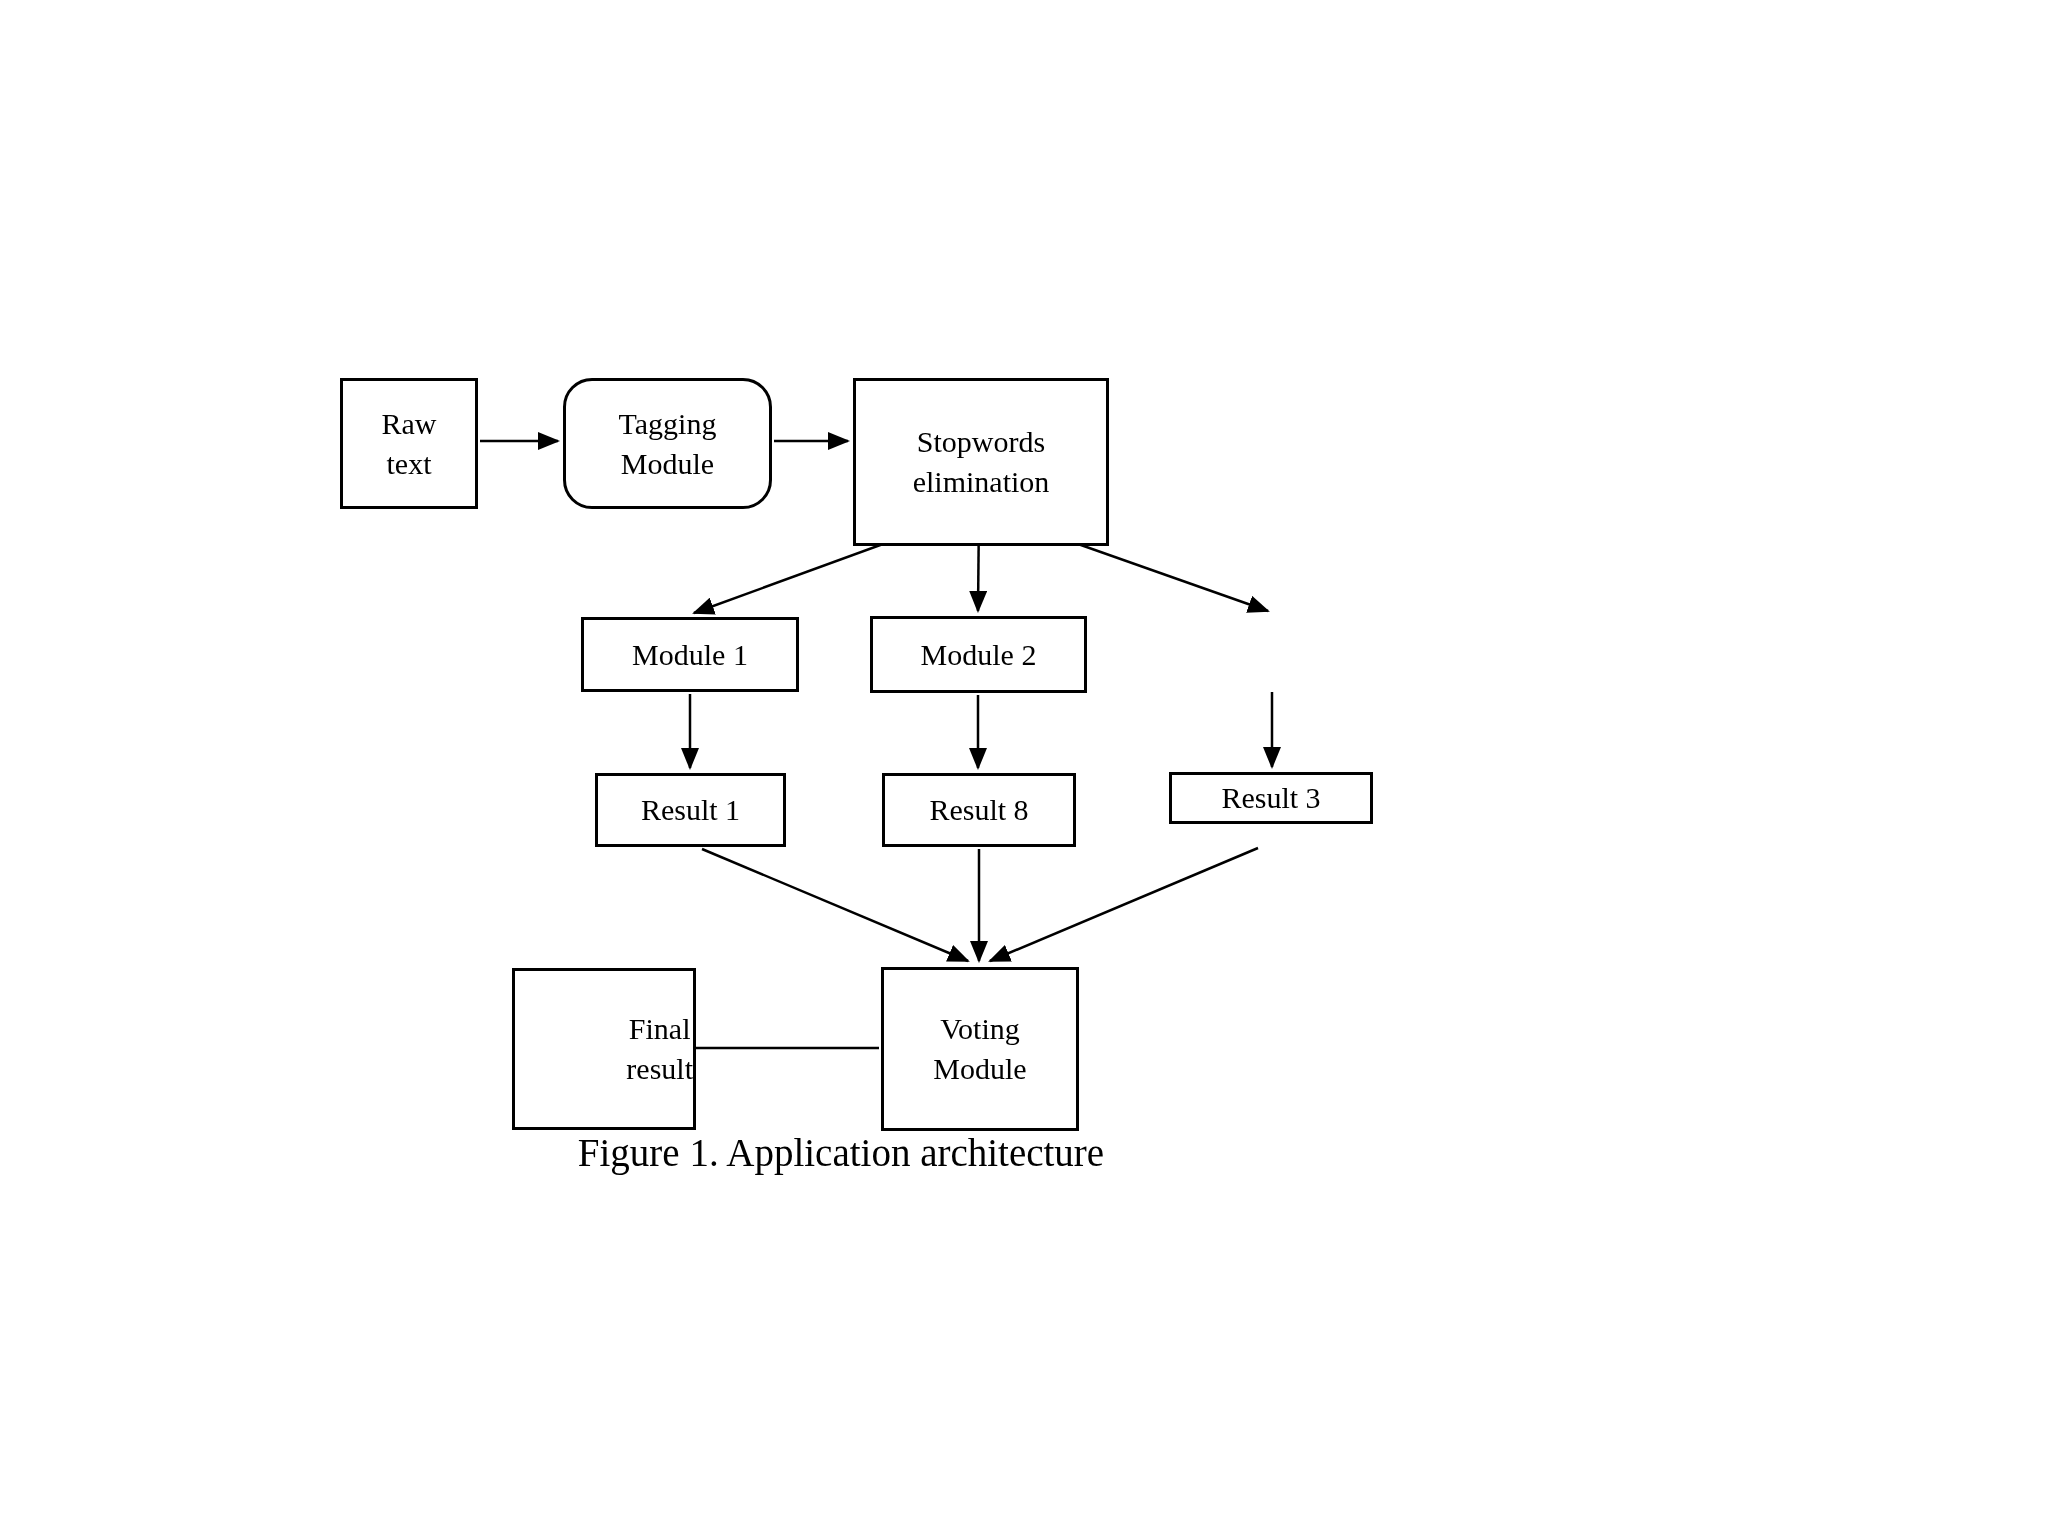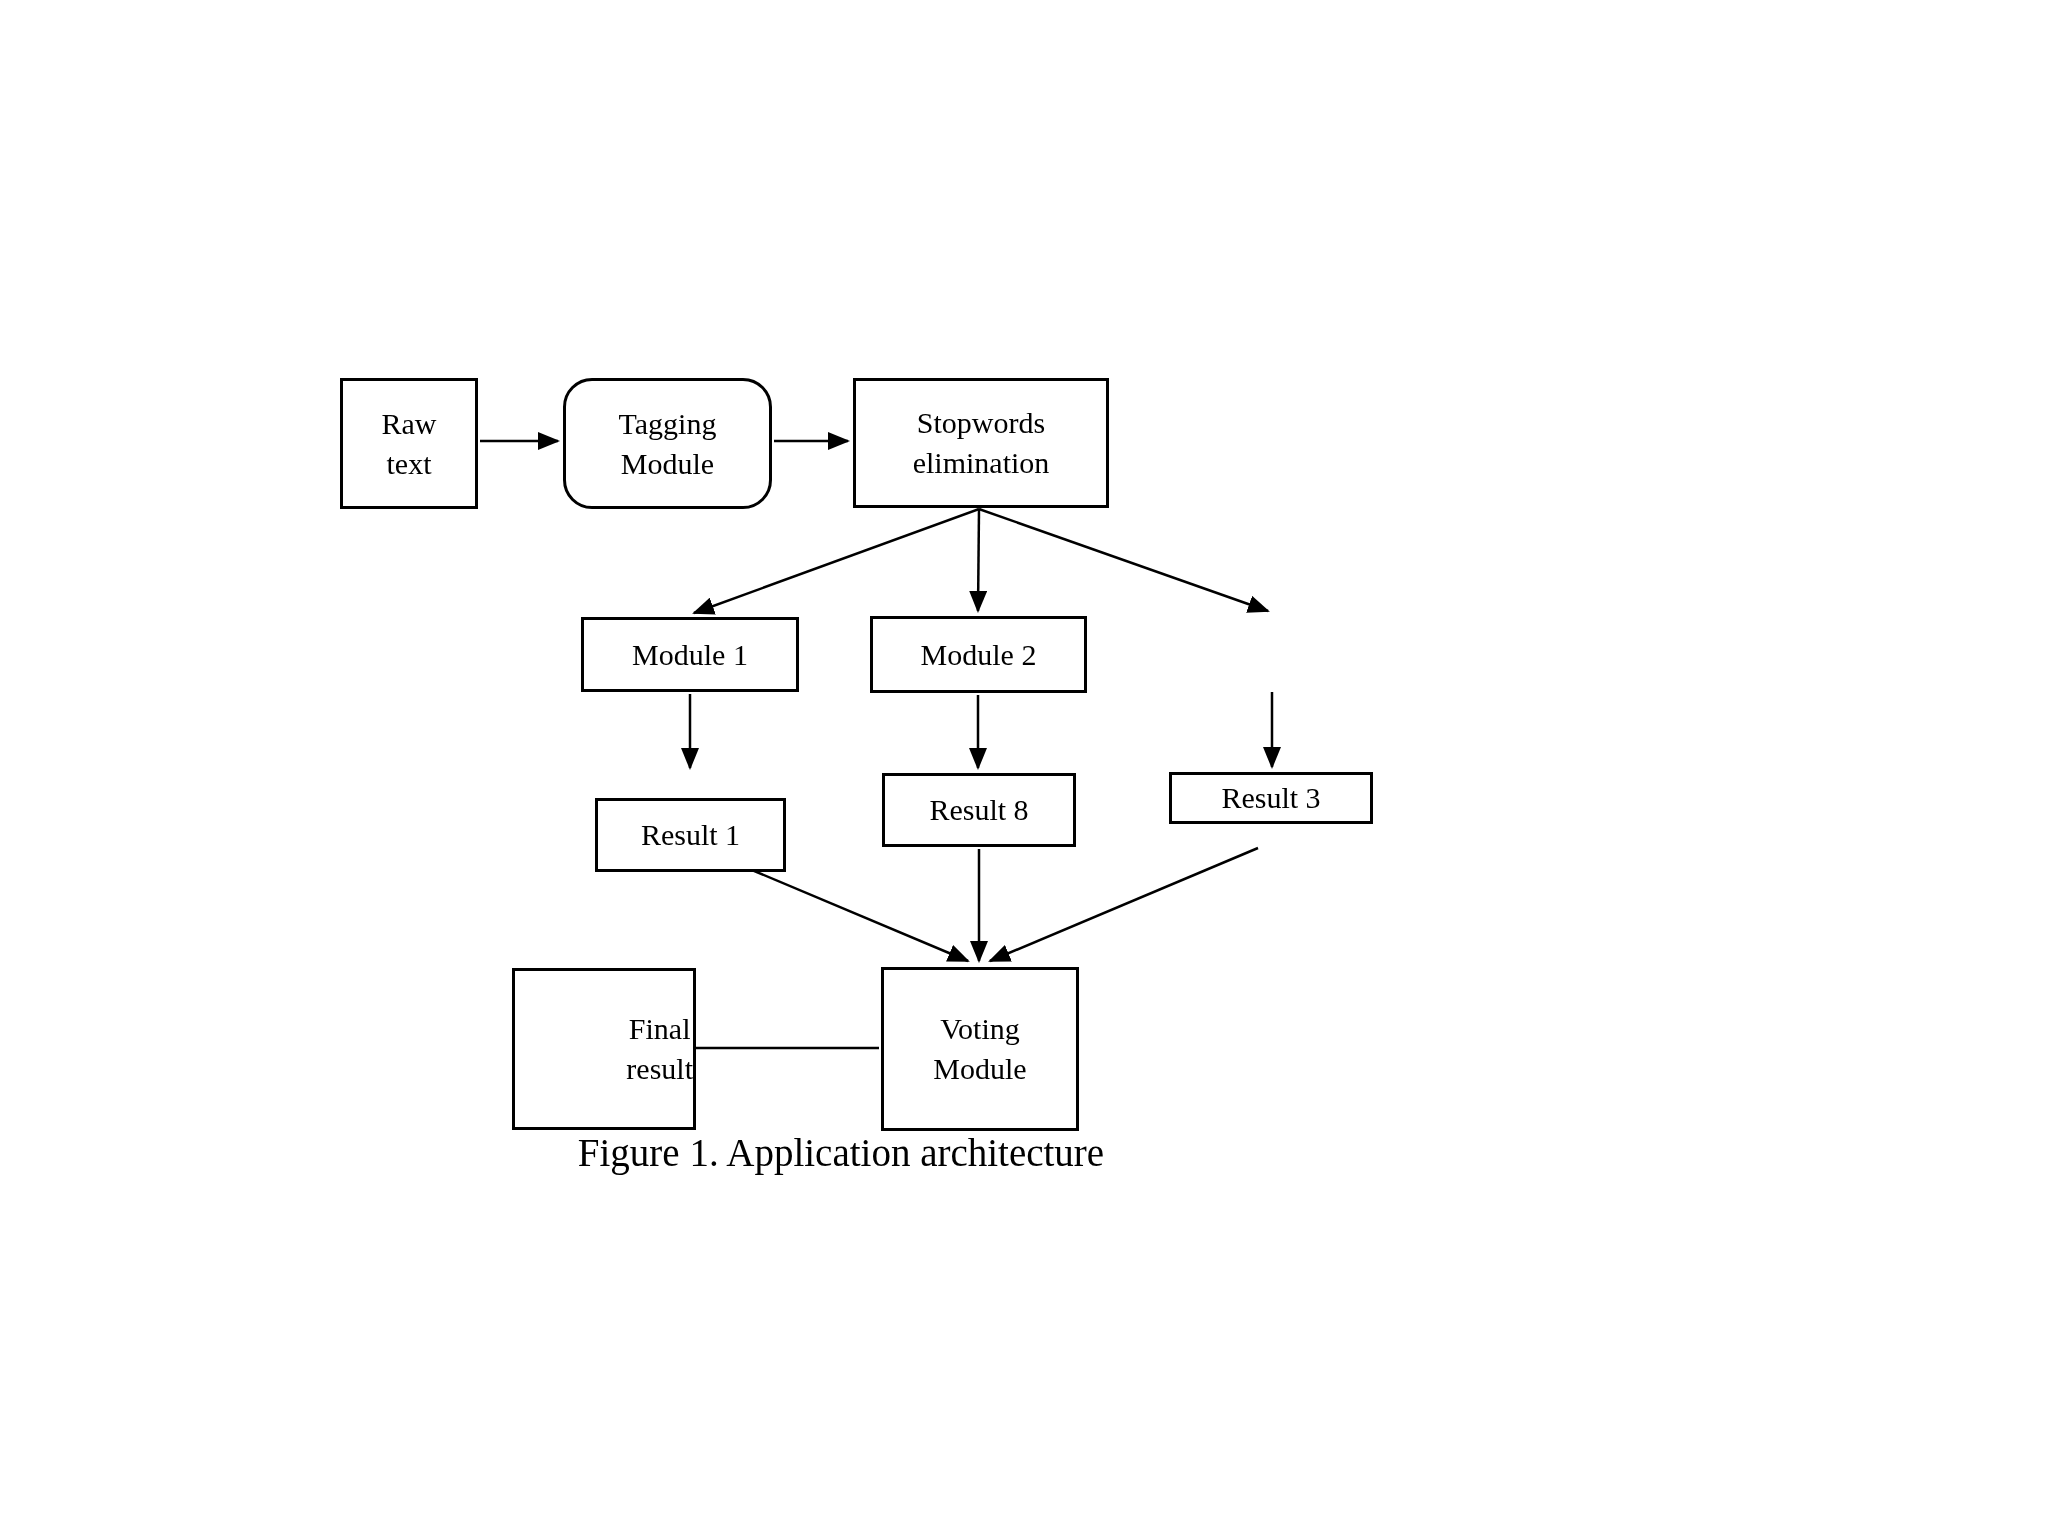--- a/index.html
+++ b/index.html
@@ -22,25 +22,25 @@
   }
   .node-label{
     font-size:30px;
     line-height:1.32;
     white-space:pre-line;
     color:var(--line);
   }
   
   .n-raw      { left:340px;  top:378px; width:138px; height:131px; }
   .n-tagging  { left:563px;  top:378px; width:209px; height:131px;border-radius:29px; }
-  .n-stopwords{ left:853px;  top:378px; width:256px; height:130px;font-family:Liberation Serif, serif; }
+  .n-stopwords{ left:853px;  top:378px; width:256px; height:168px;font-family:Liberation Serif, serif; }
   .n-module1  { left:581px;  top:617px; width:218px; height:75px; }
   .n-module2  { left:870px;  top:616px; width:217px; height:77px;justify-content:center; }
   .n-module3  { left:1163px; top:615px; width:219px; height:75px; }
-  .n-result1  { left:595px;  top:773px; width:191px; height:74px;margin-top:25px; }
+  .n-result1  { left:595px;  top:773px; width:191px; height:74px; }
   .n-result2  { left:882px;  top:773px; width:194px; height:74px; }
   .n-result3  { left:1169px; top:772px; width:204px; height:52px; }
   .n-final    { left:512px;  top:968px; width:184px; height:162px;justify-content:flex-end; }
   .n-voting   { left:881px;  top:967px; width:198px; height:164px; }
   .caption{
     position:absolute;
     left:491px; top:1130px; width:700px;
     text-align:center;
     font-size:39px;
     color:var(--line);

